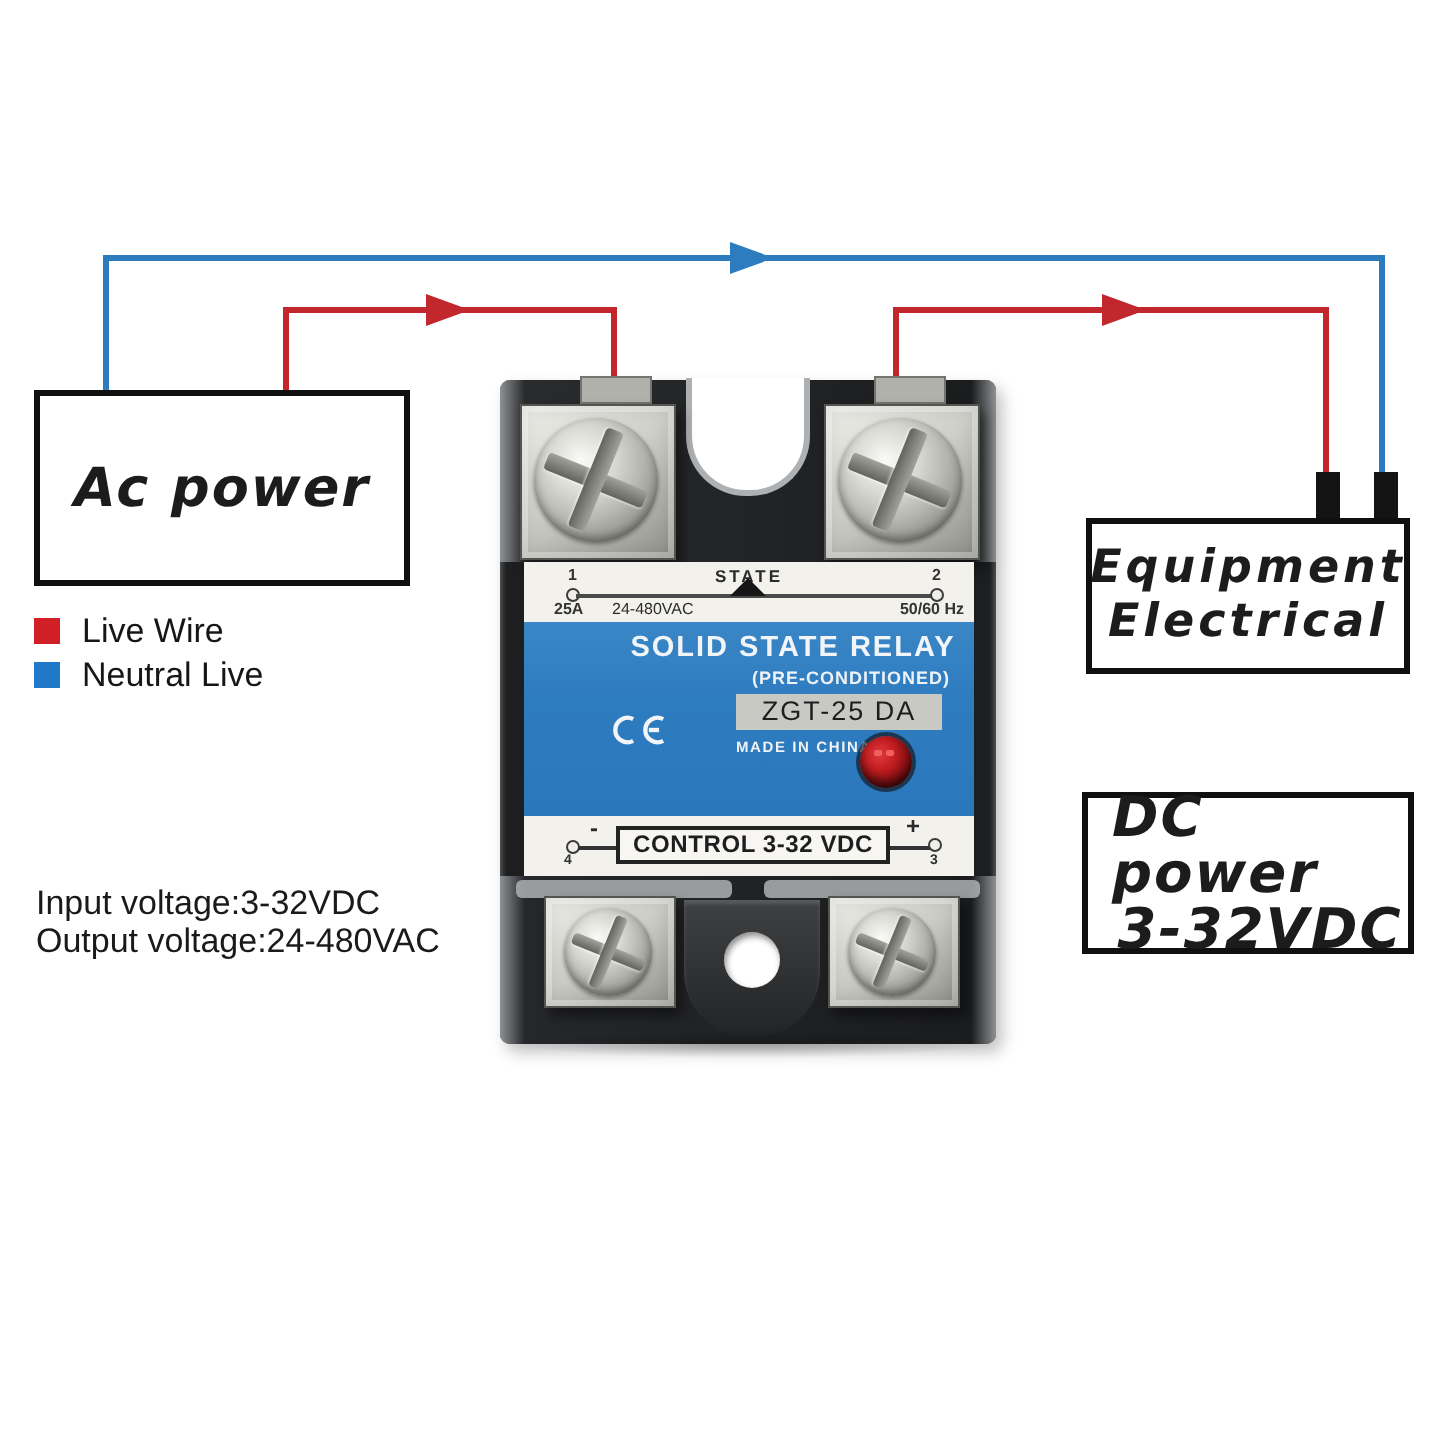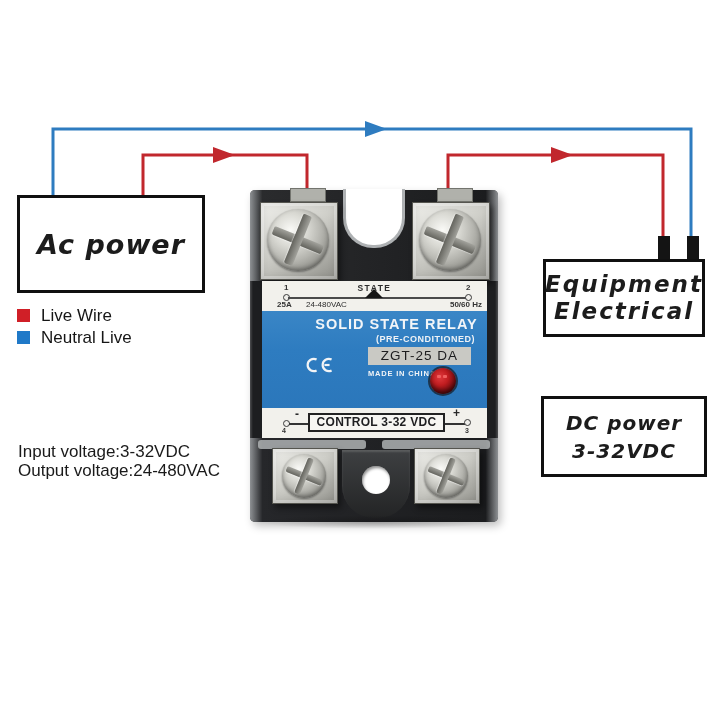--- a/index.html
+++ b/index.html
@@ -9,21 +9,21 @@
 
   
   .lblbox{position:absolute;background:#fff;border:3px solid #101010;
           display:flex;flex-direction:column;align-items:center;justify-content:center;}
   .techno{font-family:"DejaVu Sans",sans-serif;font-weight:bold;font-style:italic;letter-spacing:1px;}
   .box-ac{left:17px;top:195px;width:182px;height:92px;}
   .box-ac .l{font-size:27px;line-height:27px;}
   .box-eq{left:543px;top:259px;width:156px;height:72px;}
   .box-eq .l{font-size:23px;line-height:27px;letter-spacing:2px;}
   .box-dc{left:541px;top:396px;width:160px;height:75px;}
-  .box-dc .l{font-size:20px;line-height:28px;}
+  .box-dc .l{font-size:28px;line-height:28px;margin-left:12px;}
   .pin{position:absolute;width:12px;height:25px;background:#141414;}
   .pin-l{left:658px;top:236px;} .pin-r{left:687px;top:236px;}
 
   
   .swatch{position:absolute;width:13px;height:13px;}
   .sw-live{left:17px;top:309px;background:#d01f27;}
   .sw-neutral{left:17px;top:331px;background:#2079c8;}
   .legend-t{position:absolute;font-size:17px;color:#161616;}
   .lt-live{left:41px;top:306px;} .lt-neutral{left:41px;top:328px;}
 

